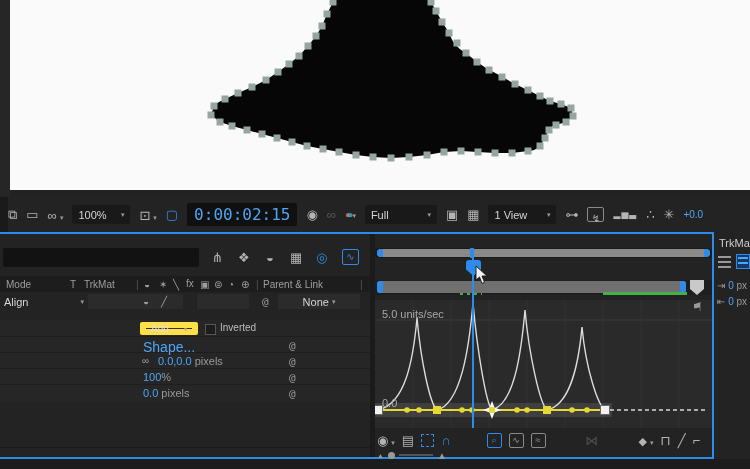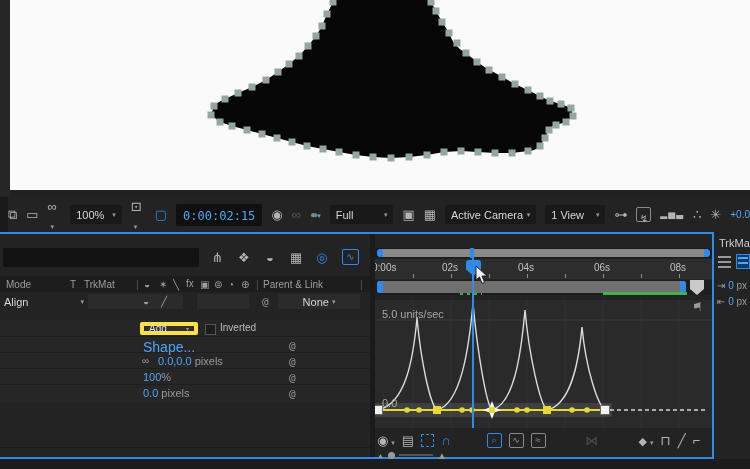--- a/index.html
+++ b/index.html
@@ -97,37 +97,33 @@
     <span class="ico">⧉</span>
     <span class="ico">▭</span>
     <span><span class="ico">∞</span><span class="caret">▾</span></span>
     <div class="ddbox" style="width:58px;">
       <span>100%</span>
       <span class="caret">▾</span>
     </div>
     <span><span class="ico">⊡</span><span class="caret">▾</span></span>
     <span class="ico" style="color:#2d8ceb;">▢</span>
     <div style="background:#101010;border-radius:2px;padding:2px 7px;">
-      <span class="blue" style="font-size:12px;font-family:'DejaVu Sans Mono',monospace;">0:00:02:15</span>
+      <span class="blue" style="font-size:16px;font-family:'DejaVu Sans Mono',monospace;">0:00:02:15</span>
     </div>
     <span class="ico">◉</span>
     <span class="ico" style="opacity:.35;">∞</span>
     <span style="letter-spacing:-4px;font-size:9px;">
       <span style="color:#d9534f;">●</span><span style="color:#5cb85c;">●</span><span style="color:#428bca;">●</span><span class="caret" style="letter-spacing:0;">▾</span>
     </span>
     <div class="ddbox" style="width:72px;">
       <span>Full</span>
       <span class="caret">▾</span>
     </div>
     <span class="ico">▣</span>
     <span class="ico">▦</span>
-    <div class="ddbox" style="width:104px;">
-      <span>Active Camera</span>
-      <span class="caret">▾</span>
-    </div>
     <div class="ddbox" style="width:68px;">
       <span>1 View</span>
       <span class="caret">▾</span>
     </div>
     <span class="ico">⊶</span>
     <span style="border:1px solid #8a8a8a;border-radius:2px;width:15px;height:13px;text-align:center;"><span class="ico" style="font-size:10px;">↯</span></span>
     <span class="ico" style="font-size:9px;letter-spacing:1px;">▂▅▃</span>
     <span class="ico">∴</span>
     <span class="ico">✳</span>
     <span class="blue" style="font-size:10px;">+0.0</span>
@@ -182,21 +178,21 @@
       <span class="caret">▾</span>
     </div>
   </div>
 
   <div class="abs" style="left:0;top:86px;width:370px;height:82px;background:#262626;">
     <div class="abs" style="left:0;top:16px;width:370px;height:1px;background:#1e1e1e;"></div>
     <div class="abs" style="left:0;top:32px;width:370px;height:1px;background:#1e1e1e;"></div>
     <div class="abs" style="left:0;top:48px;width:370px;height:1px;background:#1e1e1e;"></div>
     <div class="abs" style="left:0;top:64px;width:370px;height:1px;background:#1e1e1e;"></div>
 
-    <div class="abs" style="left:140px;top:2px;width:58px;height:13px;background:#303030;border:4px solid #fde047;border-radius:2px;display:flex;align-items:center;justify-content:space-between;padding:0 5px;box-sizing:border-box;">
+    <div class="abs" style="left:140px;top:2px;width:58px;height:13px;background:#303030;border:6px solid #fde047;border-radius:2px;display:flex;align-items:center;justify-content:space-between;padding:0 5px;box-sizing:border-box;">
       <span style="font-size:10px;color:#e0e0e0;">Add</span>
       <span class="caret" style="font-size:6px;">▾</span>
     </div>
     <span class="abs" style="left:205px;top:4px;width:9px;height:9px;background:#1c1c1c;border:1px solid #555;"></span>
     <span class="abs" style="left:220px;top:2px;font-size:10px;color:#bdbdbd;">Inverted</span>
 
     <span class="abs blue" style="left:143px;top:19px;font-size:14px;">Shape...</span>
     <span class="abs stopwatch" style="left:289px;top:19px;">@</span>
 
     <span class="abs gray" style="left:142px;top:35px;font-size:10px;">∞</span>
@@ -221,35 +217,20 @@
   <div class="abs" style="left:370px;top:0;width:5px;height:223px;background:#1b1b1b;"></div>
   <div class="abs" style="left:0;top:213px;width:370px;height:1px;background:#1a1a1a;"></div>
 
   <div class="abs" style="left:375px;top:14px;width:337px;height:10px;background:#1a1a1a;border-radius:4px;">
     <div class="abs" style="left:2px;top:1px;width:333px;height:8px;background:#8a8a8a;border-radius:4px;"></div>
     <div class="abs" style="left:2px;top:1px;width:6px;height:8px;background:#2d8ceb;border-radius:4px 0 0 4px;"></div>
     <div class="abs" style="left:329px;top:1px;width:6px;height:8px;background:#2d8ceb;border-radius:0 4px 4px 0;"></div>
     <div class="abs" style="left:95px;top:0;width:4px;height:10px;background:#2d8ceb;"></div>
   </div>
 
-  <div class="abs" style="left:375px;top:25px;width:337px;height:20px;background:#2d2d2d;overflow:hidden;">
-    <span class="rulerlabel" style="left:-3px;">0:00s</span>
-    <span class="rulerlabel" style="left:67px;">02s</span>
-    <span class="rulerlabel" style="left:143px;">04s</span>
-    <span class="rulerlabel" style="left:219px;">06s</span>
-    <span class="rulerlabel" style="left:295px;">08s</span>
-    <div class="tick" style="left:38px;"></div>
-      <div class="tick" style="left:76px;"></div>
-    <div class="tick" style="left:114px;"></div>
-      <div class="tick" style="left:152px;"></div>
-    <div class="tick" style="left:190px;"></div>
-      <div class="tick" style="left:228px;"></div>
-    <div class="tick" style="left:266px;"></div>
-      <div class="tick" style="left:304px;"></div>
-  </div>
 
   <div class="abs" style="left:375px;top:46px;width:337px;height:15px;background:#1e1e1e;">
     <div class="abs" style="left:2px;top:1px;width:309px;height:12px;background:#707070;border-radius:3px;"></div>
     <div class="abs" style="left:2px;top:1px;width:6px;height:12px;background:#2d8ceb;border-radius:3px 0 0 3px;"></div>
     <div class="abs" style="left:305px;top:1px;width:6px;height:12px;background:#2d8ceb;border-radius:0 3px 3px 0;"></div>
     <div class="abs" style="left:315px;top:0;width:14px;height:15px;background:#c9c9c9;clip-path:polygon(0 0,100% 0,100% 60%,50% 100%,0 60%);"></div>
   </div>
 
   <div class="abs" style="left:603px;top:58px;width:84px;height:3px;background:#43b049;"></div>
   <div class="abs" style="left:460px;top:59px;width:22px;height:2px;background:repeating-linear-gradient(90deg,#43b049 0 3px,transparent 3px 7px);"></div>

